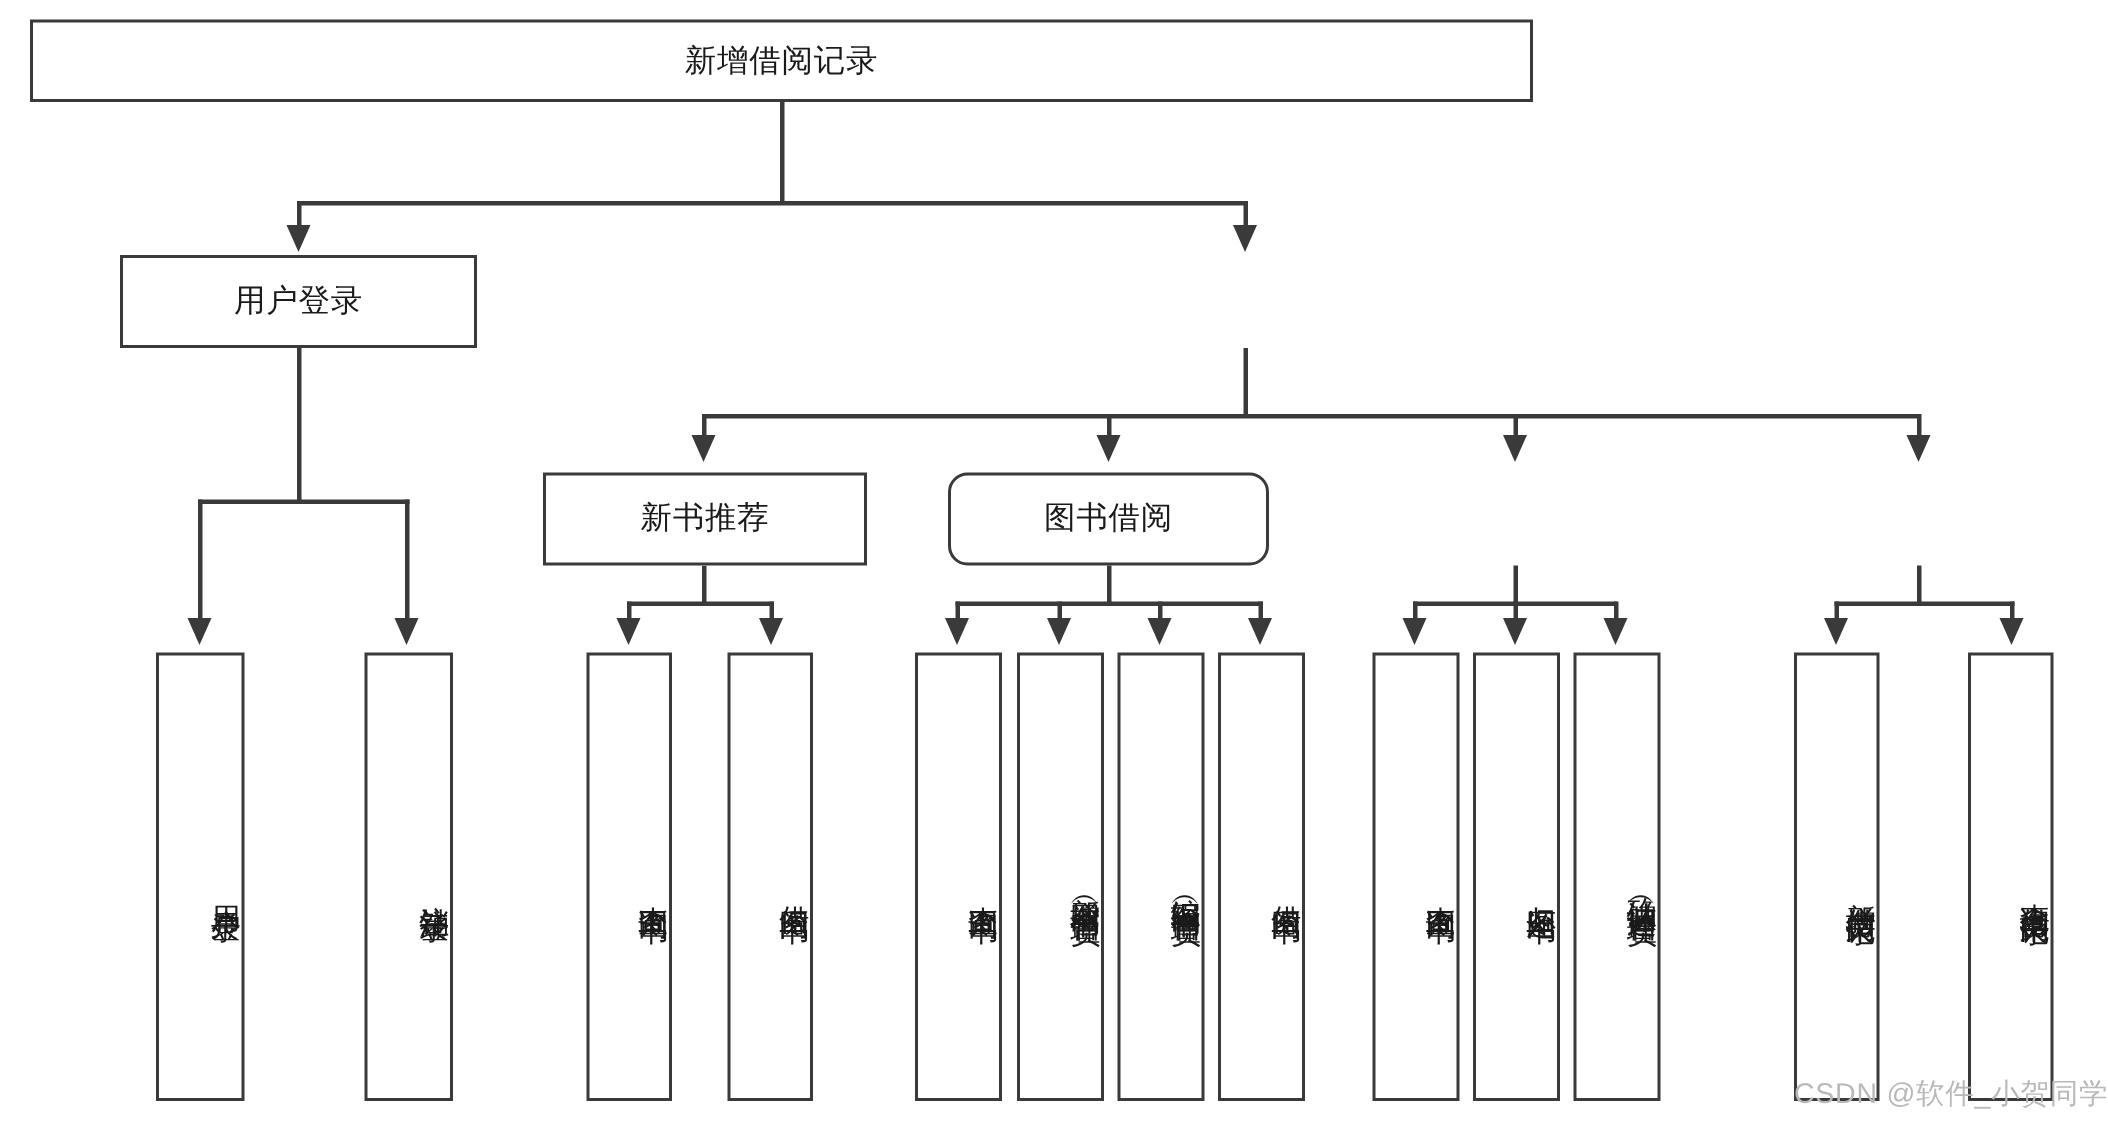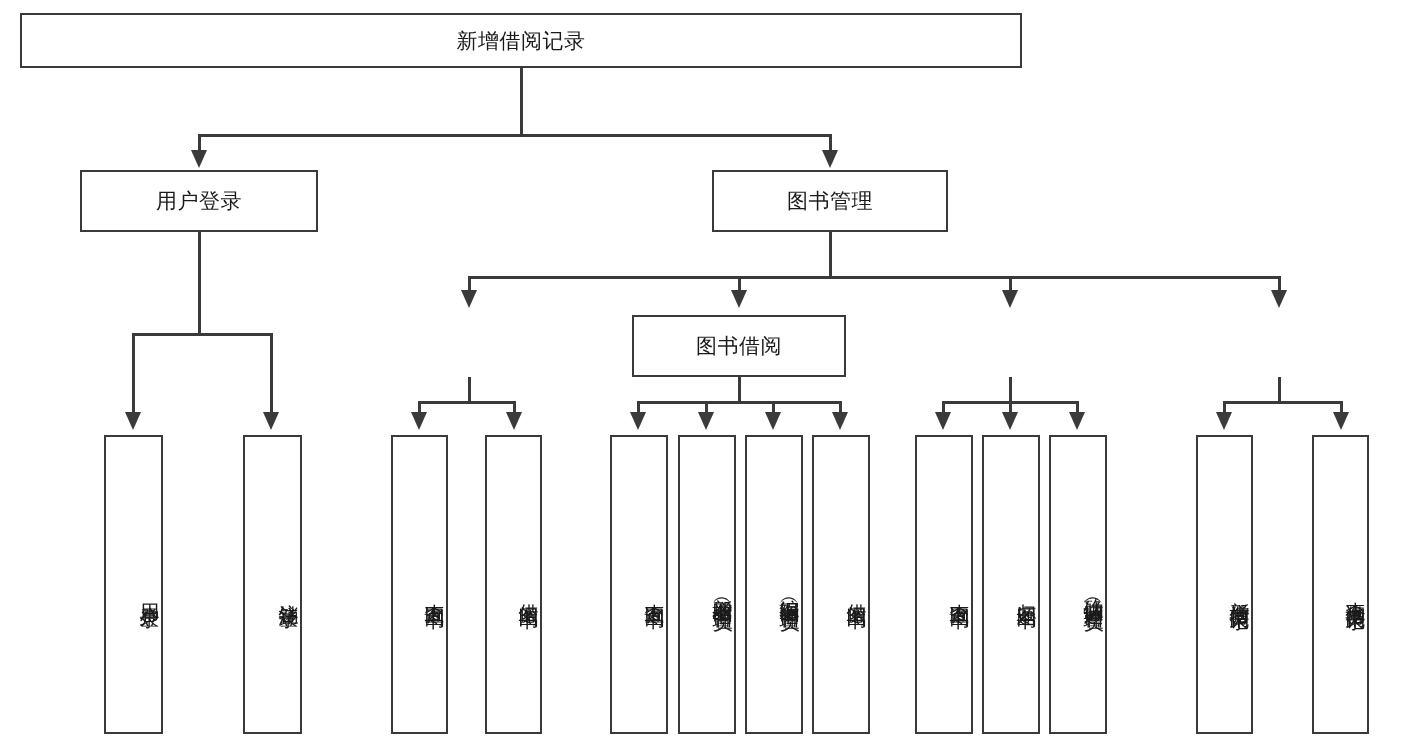--- a/index.html
+++ b/index.html
@@ -133,35 +133,36 @@
   <div class="conn v" style="left:1278px; top:377px; height:26px;"></div>
   <div class="conn h" style="left:1223px; top:401px; width:120px;"></div>
   <div class="conn v" style="left:1223px; top:401px; height:12px;"></div>
   <div class="arrow" style="left:1216px; top:412px;"></div>
   <div class="conn v" style="left:1340px; top:401px; height:12px;"></div>
   <div class="arrow" style="left:1333px; top:412px;"></div>
 
   <div class="node root horiz" style="left:20px; top:13px; width:1002px; height:55px;">新增借阅记录</div>
 
   <div class="node horiz" style="left:80px; top:170px; width:238px; height:62px;">用户登录</div>
-  <div class="node horiz" style="left:712px; top:170px; width:236px; height:62px;">图书管理</div>
 
-  <div class="node horiz" style="left:632px; top:315px; width:214px; height:62px;">图书借阅</div>
+  <div class="node horiz" style="left:362px; top:315px; width:216px; height:62px;">新书推荐</div>
+  <div class="node horiz" style="left:632px; top:315px; width:214px; height:62px;border-radius:13px;">图书借阅</div>
 
   <div class="node leaf" style="left:104px; top:435px; width:59px; height:299px;">用户登录</div>
   <div class="node leaf" style="left:243px; top:435px; width:59px; height:299px;">注销登录</div>
 
   <div class="node leaf" style="left:391px; top:435px; width:57px; height:299px;">查询图书</div>
   <div class="node leaf" style="left:485px; top:435px; width:57px; height:299px;">借阅图书</div>
 
   <div class="node leaf" style="left:610px; top:435px; width:58px; height:299px;">查询图书</div>
   <div class="node leaf" style="left:678px; top:435px; width:58px; height:299px;">新增图书（管理员）</div>
   <div class="node leaf" style="left:745px; top:435px; width:58px; height:299px;">编辑图书（管理员）</div>
   <div class="node leaf" style="left:812px; top:435px; width:58px; height:299px;">借阅图书</div>
 
   <div class="node leaf" style="left:915px; top:435px; width:58px; height:299px;">查询图书</div>
   <div class="node leaf" style="left:982px; top:435px; width:58px; height:299px;">归还图书</div>
   <div class="node leaf" style="left:1049px; top:435px; width:58px; height:299px;">确认归还（管理员）</div>
 
   <div class="node leaf" style="left:1196px; top:435px; width:57px; height:299px;">新增借阅记录</div>
   <div class="node leaf" style="left:1312px; top:435px; width:57px; height:299px;">查询借阅记录</div>
 
+  <div class="watermark" style="left:1196px; top:716px;">CSDN @软件_小贺同学</div>
 </div>
 
 </body></html>

